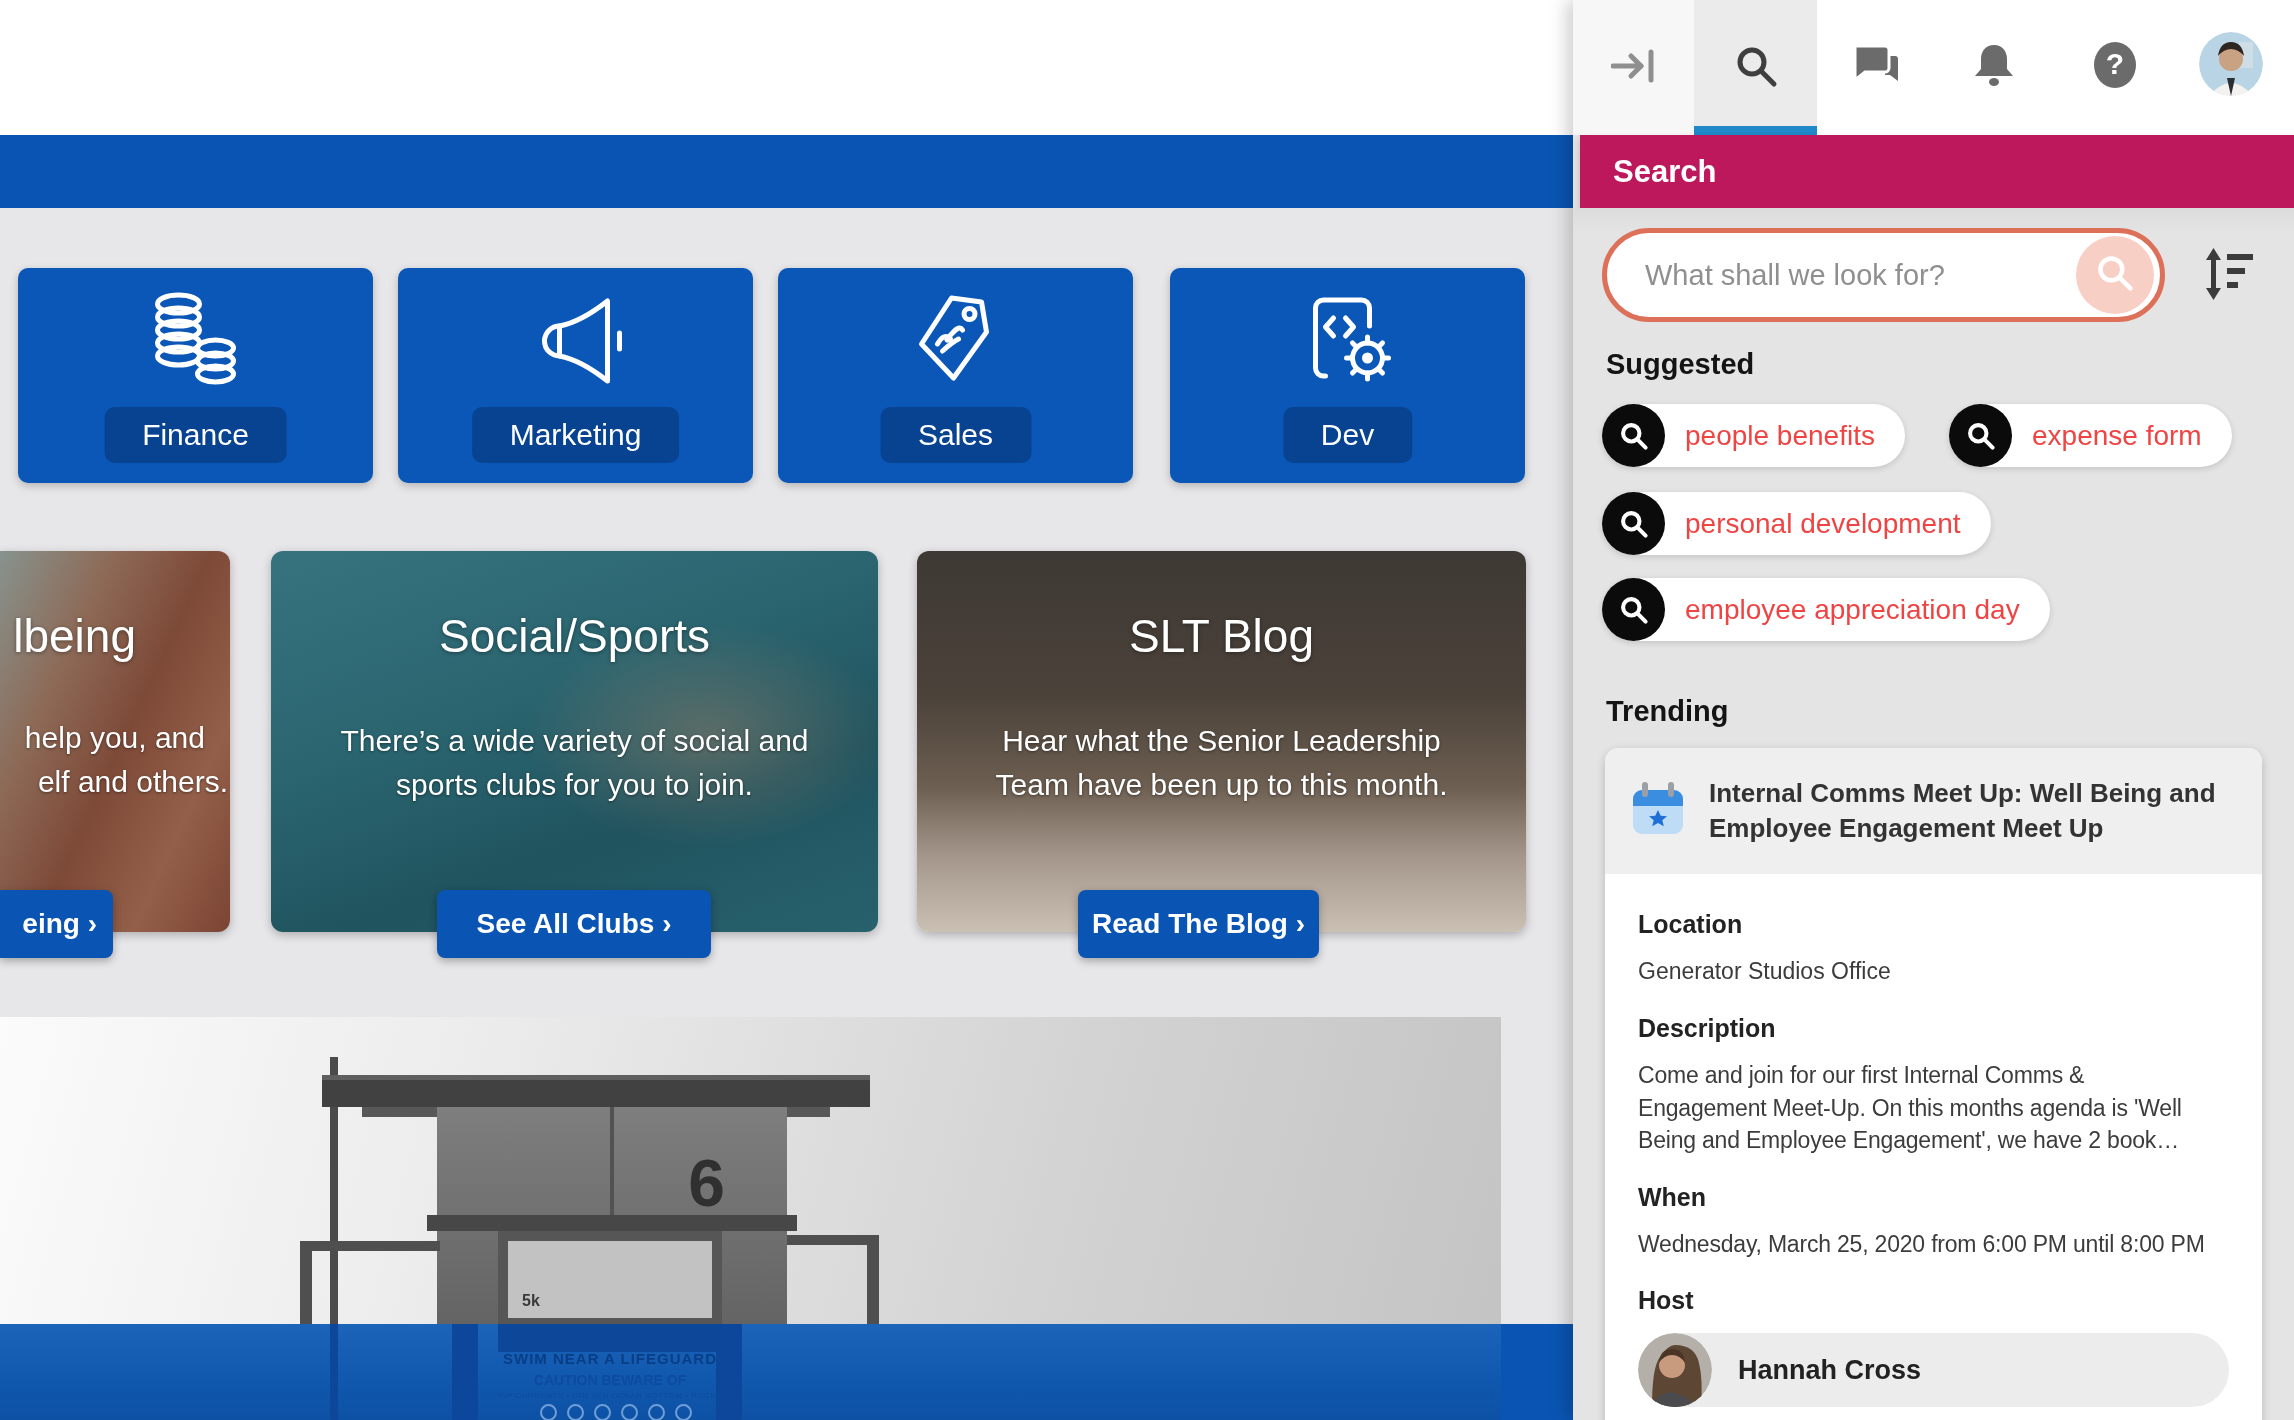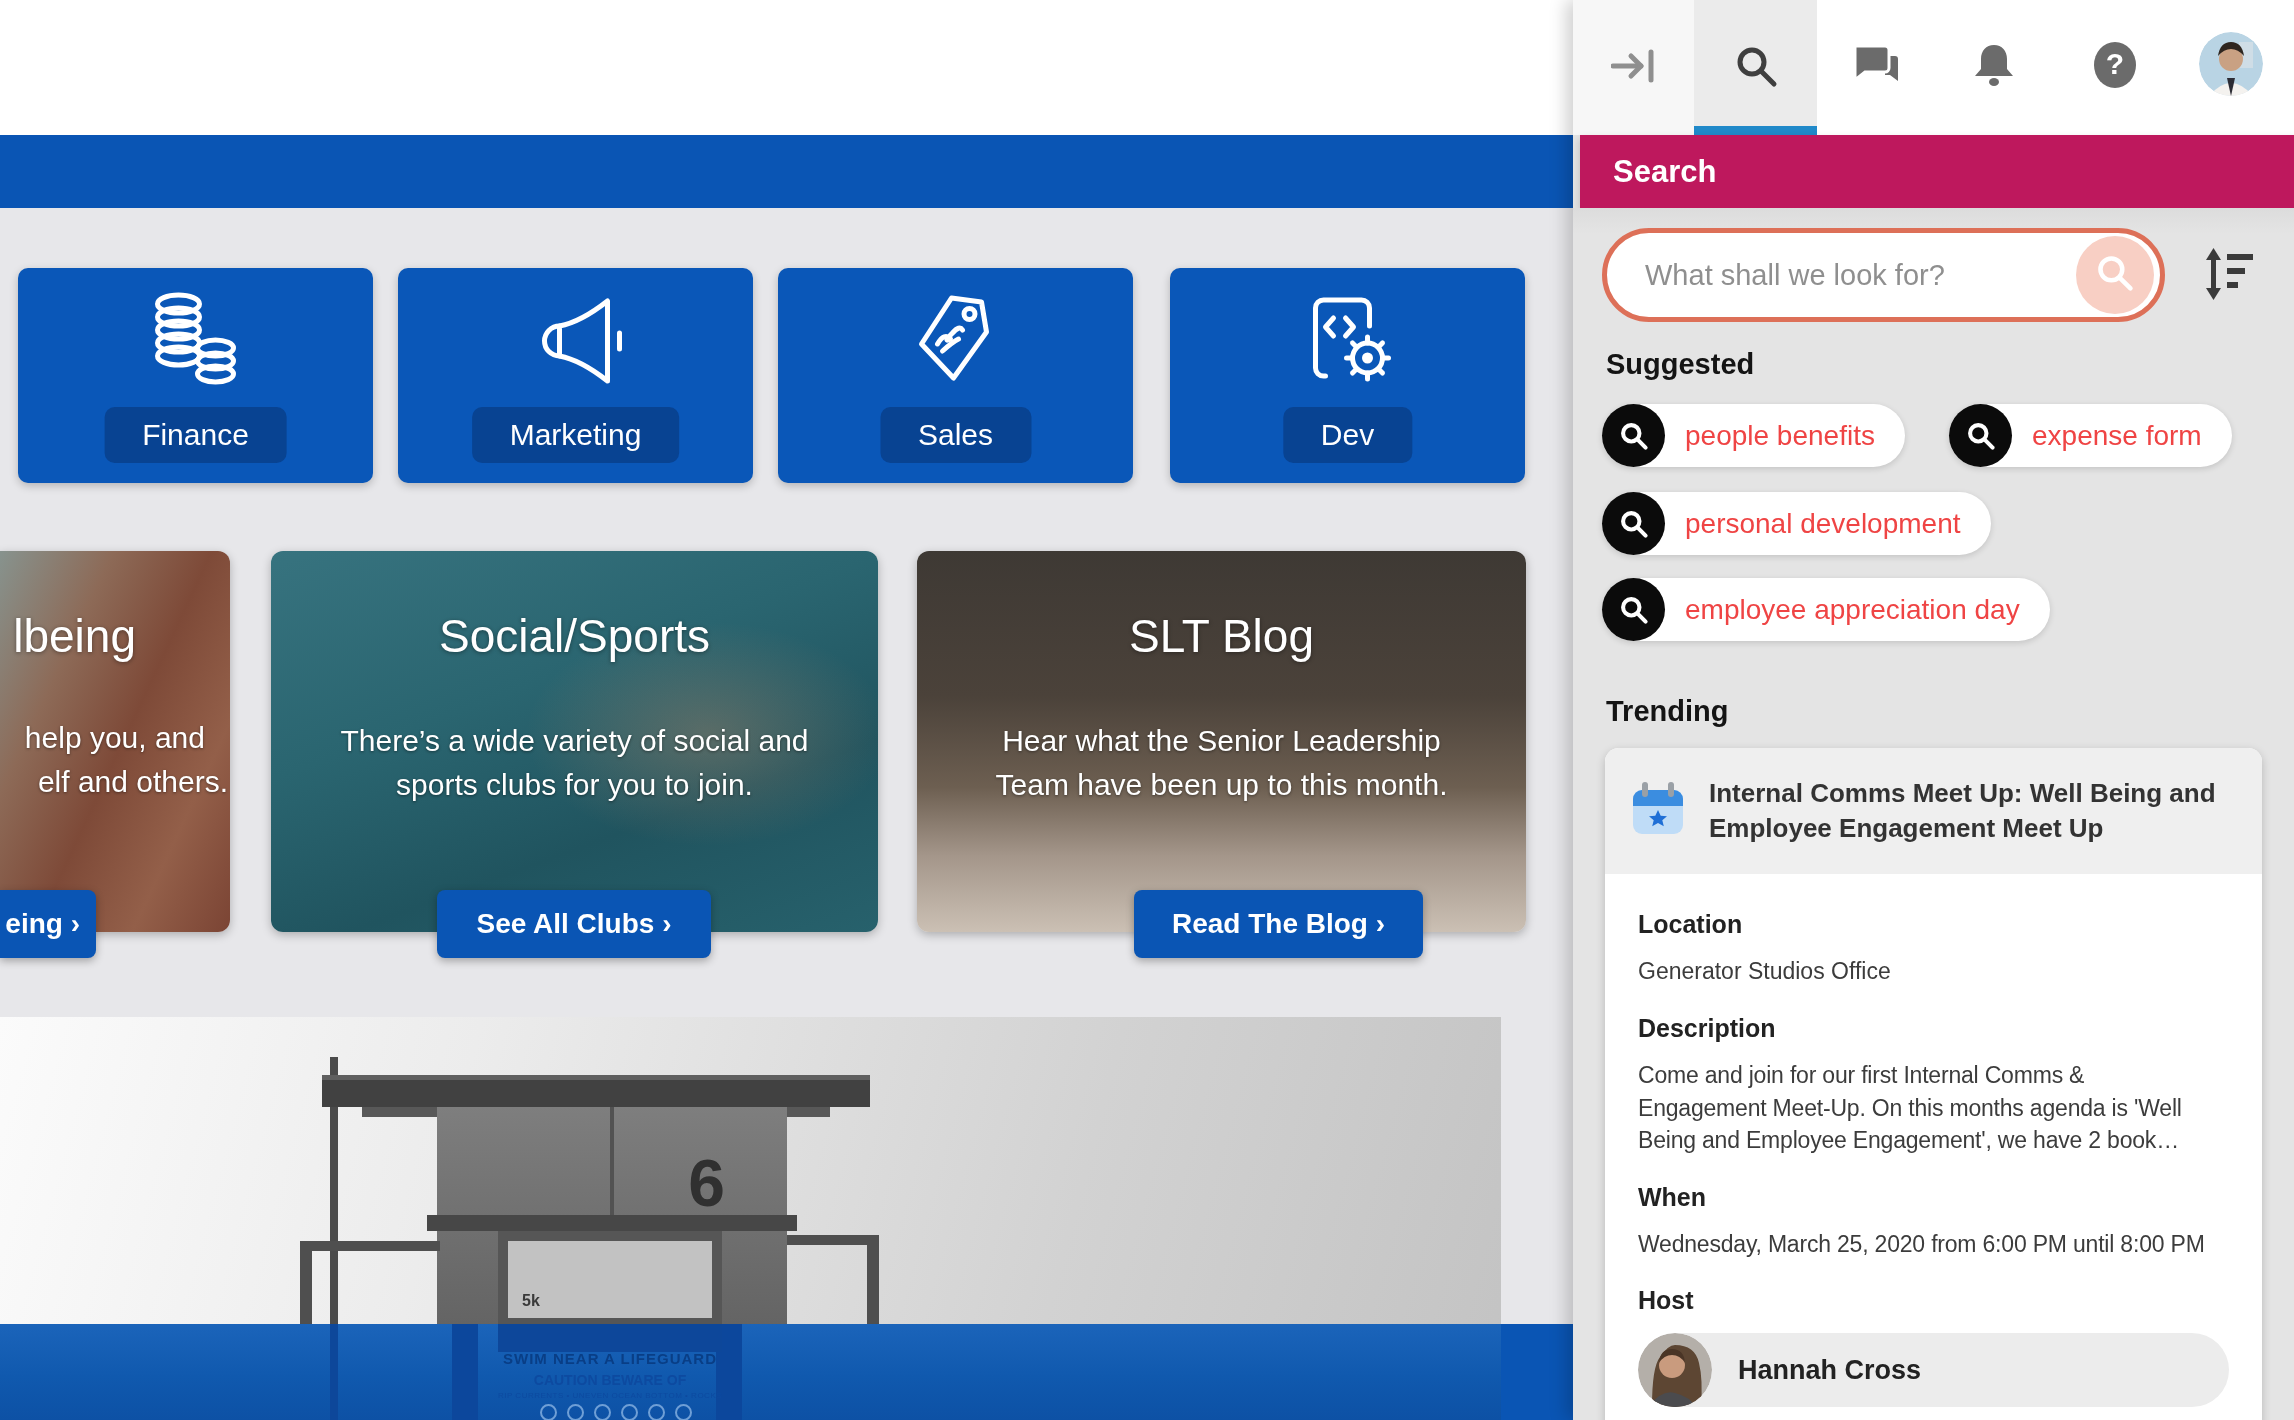--- a/index.html
+++ b/index.html
@@ -35,23 +35,23 @@
   #card-wellbeing .promo-title{left:auto;right:94px;}
   #wellbeing-line1{right:25px;top:165px;left:auto;}
   #wellbeing-line2{right:2px;top:209px;left:auto;}
   #card-social{left:271px;width:607px;
       background:radial-gradient(260px 160px at 72% 48%, rgba(190,140,105,.35), rgba(190,140,105,0) 70%),
                  linear-gradient(160deg,#37737f 0%,#2a6570 38%,#20545f 68%,#27616c 100%);}
   #card-blog{left:917px;width:609px;
       background:linear-gradient(180deg,#3e3934 0%,#4b423a 38%,#6d5f51 62%,#a4968a 80%,#cbc0b4 100%);}
   #card-social .promo-line.l1, #card-blog .promo-line.l1{top:168px;}
   #card-social .promo-line.l2, #card-blog .promo-line.l2{top:212px;}
-  #btn-wellbeing{left:0;width:96px;border-radius:0 8px 8px 0;justify-content:flex-end;padding-right:16px;}
+  #btn-wellbeing{left:0;width:113px;border-radius:0 8px 8px 0;justify-content:flex-end;padding-right:16px;}
   #btn-social{left:437px;width:274px;}
-  #btn-blog{left:1134px;width:289px;}
+  #btn-blog{left:1078px;width:241px;}
 
   
   .hero{position:absolute;left:0;top:1017px;width:1501px;height:403px;overflow:hidden;
         background:linear-gradient(105deg,#fbfbfb 0%,#ececec 30%,#d2d2d2 70%,#c3c3c3 100%);}
   .pole{position:absolute;left:330px;top:40px;width:8px;height:267px;background:#4b4b4b;}
   .roof{position:absolute;left:322px;top:58px;width:548px;height:32px;background:#414141;
         border-top:5px solid #5f5f5f;}
   .roof-shadow{position:absolute;left:362px;top:90px;width:468px;height:10px;background:#585858;}
   .cabin{position:absolute;left:437px;top:90px;width:350px;height:217px;
         background:linear-gradient(180deg,#7e7e7e,#646464);}

